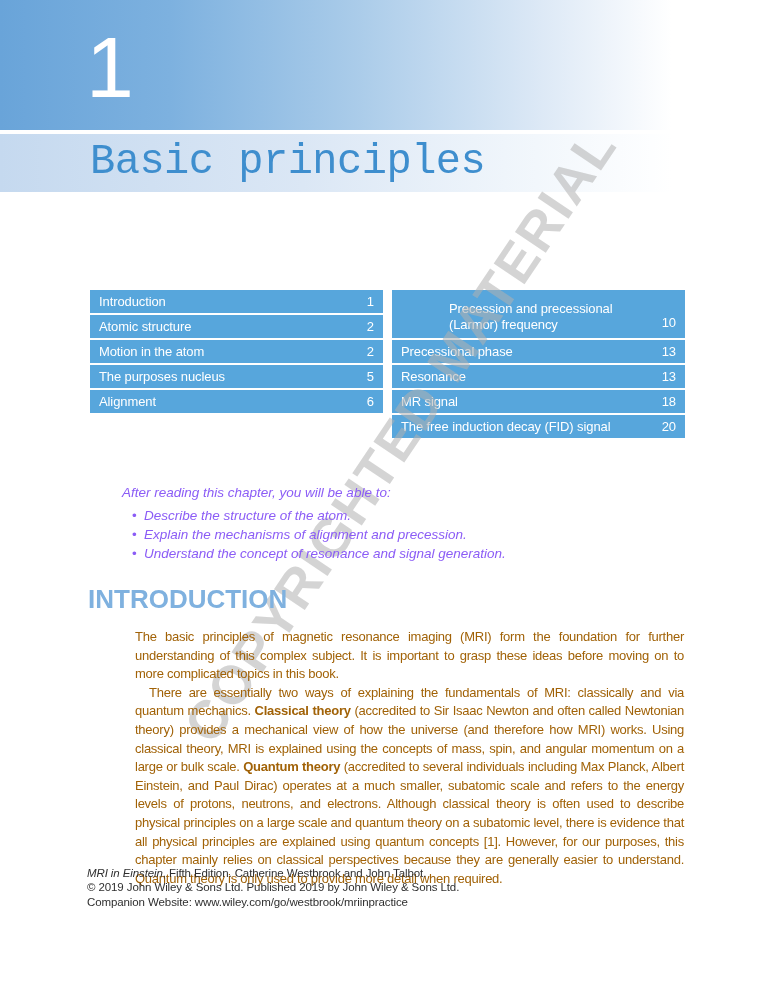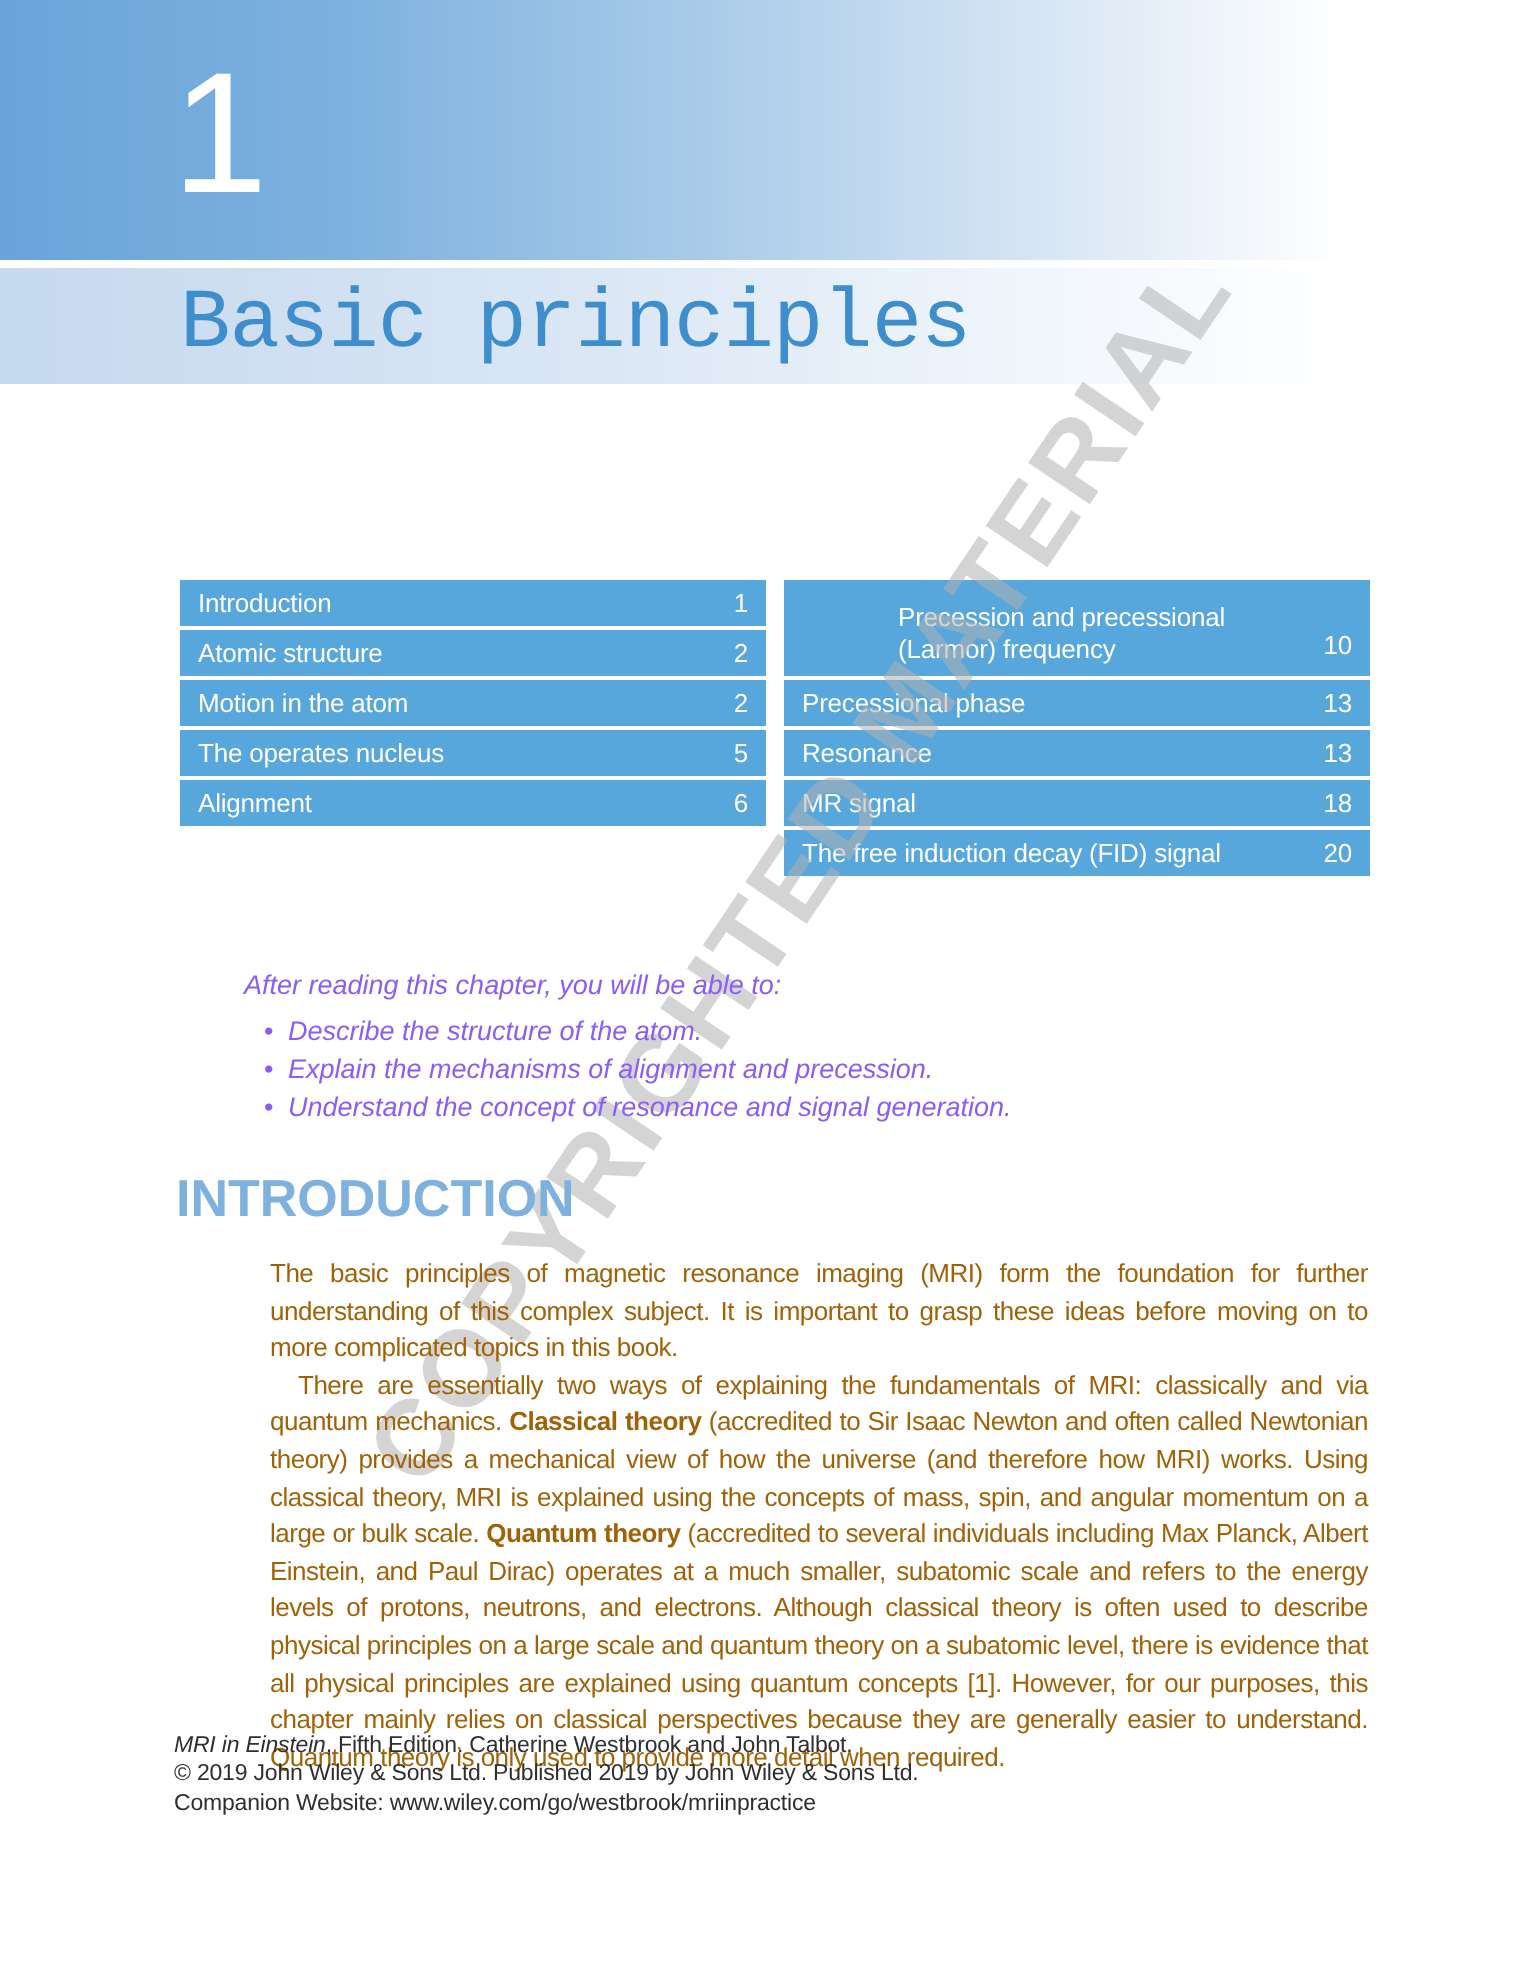--- a/index.html
+++ b/index.html
@@ -119,21 +119,21 @@
       </div>
       <div class="toc-row">
         <span class="toc-label">Atomic structure</span>
         <span class="toc-page">2</span>
       </div>
       <div class="toc-row">
         <span class="toc-label">Motion in the atom</span>
         <span class="toc-page">2</span>
       </div>
       <div class="toc-row">
-        <span class="toc-label">The operates nucleus</span>
+        <span class="toc-label">The purposes nucleus</span>
         <span class="toc-page">5</span>
       </div>
       <div class="toc-row">
         <span class="toc-label">Alignment</span>
         <span class="toc-page">6</span>
       </div>
     </div>
     <div class="toc-col right">
       <div class="toc-row tall">
         <span class="toc-label">

